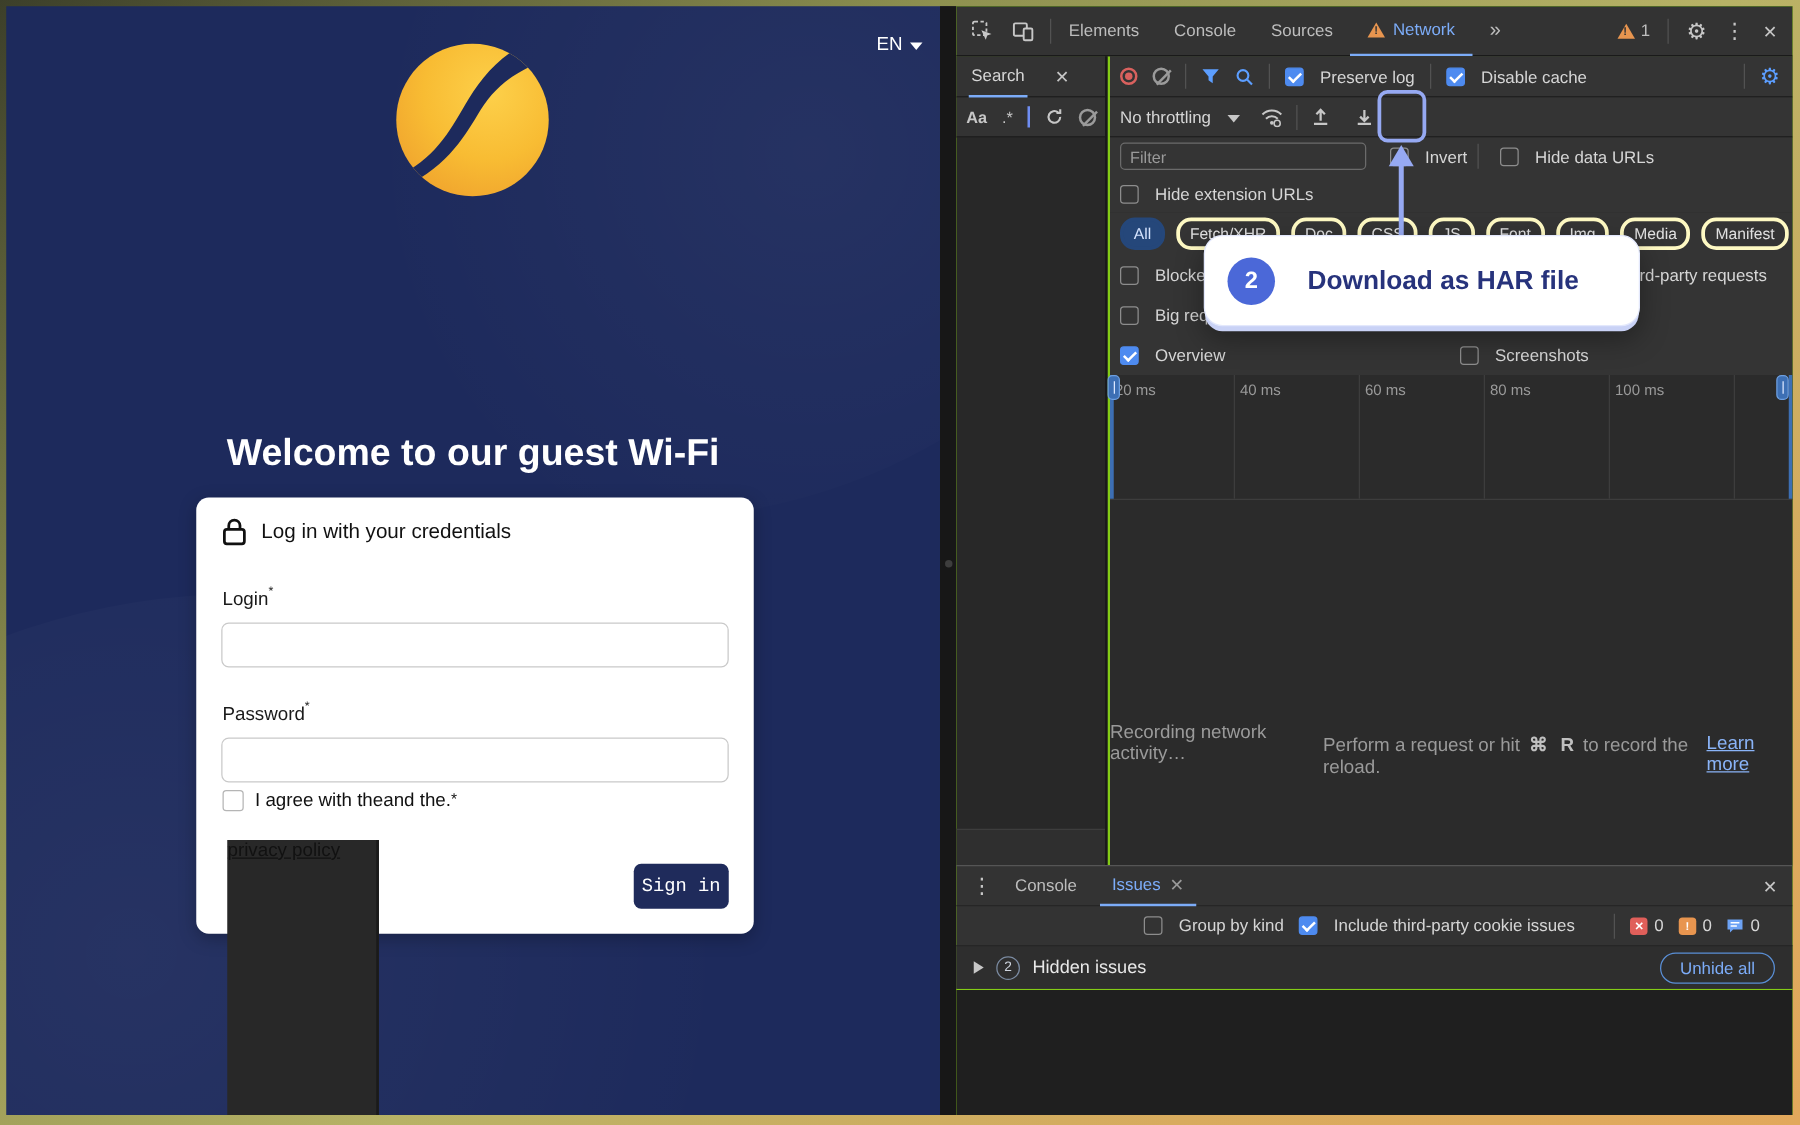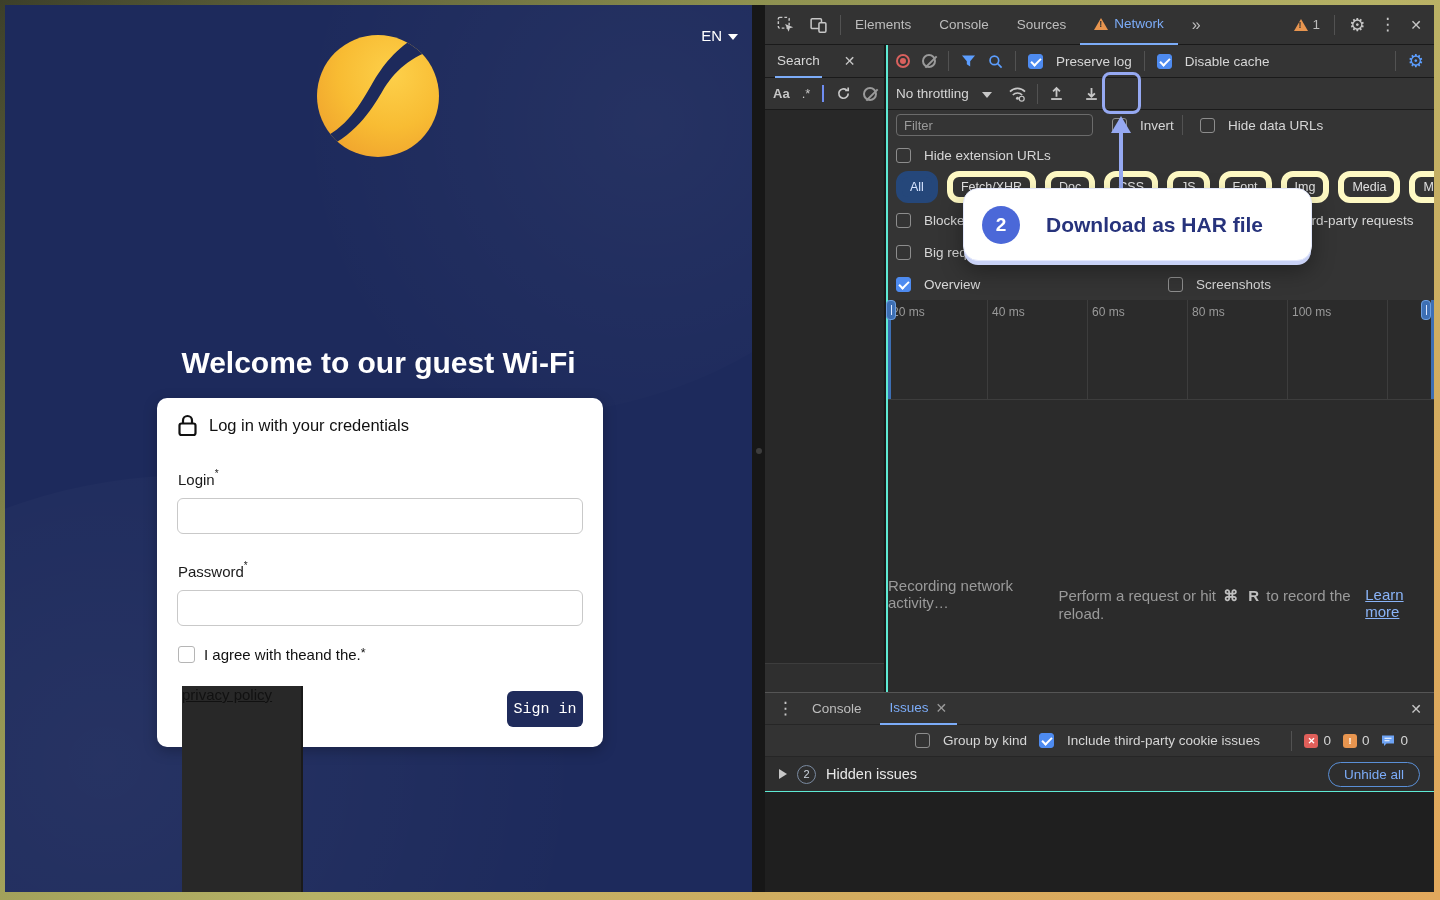--- a/index.html
+++ b/index.html
@@ -13,30 +13,30 @@
   .p-caret{width:0;height:0;border-left:5px solid transparent;border-right:5px solid transparent;border-top:6px solid #fff;margin-top:2px}
   .p-logo{position:absolute;left:311px;top:29px}
   .p-brand{position:absolute;left:0;top:182px;width:747px;text-align:center;color:#fff;font-size:26px;font-weight:bold;letter-spacing:10px;padding-left:10px}
   .p-head{position:absolute;left:0;top:341px;width:747px;text-align:center;color:#fff;font-size:30px;font-weight:bold}
   .p-card{position:absolute;left:152px;top:393px;width:446px;height:349px;background:#fff;border-radius:10px;box-shadow:0 4px 14px rgba(0,0,0,.25)}
   .c-header{position:absolute;left:20px;top:16px;display:flex;align-items:center;gap:11px}
   .c-title{font-size:16.5px;font-weight:normal;color:#111}
   .c-label{position:absolute;left:21px;font-size:15px;color:#1a1a1a}
   .c-label sup{font-size:10px;position:relative;top:-2px}
   .c-input{position:absolute;left:20px;width:406px;height:36px;border:1px solid #c9c9c9;border-radius:6px;background:#fff;font-size:14px;padding:0 10px;color:#222;outline:none}
-  .c-agree{position:absolute;left:21px;top:248px;display:flex;font-size:15px;color:#111;white-space:nowrap}
+  .c-agree{position:absolute;left:21px;top:234px;display:flex;font-size:15px;color:#111;white-space:nowrap}
   .c-chk{width:17px;height:17px;border:1px solid #b5b5b5;border-radius:3px;background:#fff;margin-right:9px;flex:none}
   .c-agree a{color:#111;text-decoration:underline;cursor:pointer}
   .c-agree .sp{margin:0 4px}
   .c-signin{position:absolute;right:20px;bottom:20px;width:76px;height:36px;background:#1f2b5b;border:none;border-radius:6px;color:#fff;font-size:15px;cursor:pointer;font-family:Liberation Mono, monospace}
   
   #devtools{position:absolute;left:752px;top:5px;width:682px;height:887px;background:#2b2b2b}
   .dt-strip{position:absolute;left:0;top:0;width:13px;height:887px;background:#171717}
   .dt-dot{position:absolute;left:4px;top:443px;width:6px;height:6px;border-radius:50%;background:#3d3d3d}
-  .dt-main{position:absolute;left:13px;top:0;width:669px;height:887px;background:#5eead4;overflow:hidden}
+  .dt-main{position:absolute;left:13px;top:0;width:669px;height:887px;background:#84cc16;overflow:hidden}
   .dt-topbar{position:absolute;left:0;top:0;width:669px;height:40px;background:#333;border-bottom:1px solid #1a1a1a;display:flex;align-items:center;color:#bdbdbd;font-size:13.5px}
   .tb-icons{display:flex;align-items:center;gap:14px;padding:0 12px}
   .v-div{width:1px;height:20px;background:#525252;flex:none}
   .tb-tab{padding:0 14px;height:40px;display:flex;align-items:center;gap:6px;cursor:pointer}
   .tb-tab.active{color:#7cacf8;border-bottom:2.5px solid #7cacf8}
   .tb-right{margin-left:auto;display:flex;align-items:center;gap:14px;padding-right:12px}
   .warn-tri{position:relative;width:0;height:0;border-left:7px solid transparent;border-right:7px solid transparent;border-bottom:12px solid #e8954f;flex:none}
   .warn-tri::after{content:"!";position:absolute;left:-2px;top:1px;font-size:9px;font-weight:bold;color:#333}
   .gear{font-size:18px;color:#c7c7c7;line-height:1}
   .gear.blue{color:#5c9eff}
@@ -56,21 +56,21 @@
   .chk{width:15px;height:15px;border:1.5px solid #8d8d8d;border-radius:3px;background:transparent;flex:none;position:relative;cursor:pointer}
   .chk.on{background:#4e8bf0;border-color:#4e8bf0}
   .chk.on::after{content:"";position:absolute;left:4px;top:1px;width:4px;height:8px;border:solid #fff;border-width:0 2px 2px 0;transform:rotate(45deg)}
   .lbl{display:flex;align-items:center;gap:13px;cursor:pointer}
   .record{width:14px;height:14px;border:2px solid #d9615e;border-radius:50%;position:relative;flex:none;cursor:pointer}
   .record::after{content:"";position:absolute;inset:2px;background:#d9615e;border-radius:50%}
   .clear-ic{width:14px;height:14px;border:2px solid #9a9a9a;border-radius:50%;position:relative;flex:none;cursor:pointer}
   .clear-ic::after{content:"";position:absolute;left:-1px;top:5px;width:16px;height:2px;background:#9a9a9a;transform:rotate(-45deg)}
   .filter-in{width:197px;height:22px;background:transparent;border:1px solid #6b6b6b;border-radius:4px;color:#d6d6d6;font-size:13px;padding:0 7px;outline:none;font-family:"Liberation Sans",sans-serif}
   .filter-in::placeholder{color:#9a9a9a}
-  .chip{border:6px solid #fef9c3;border-radius:12px;padding:3px 8px;font-size:12.5px;color:#e0e0e0;flex:none;cursor:pointer}
+  .chip{border:3px solid #fef9c3;border-radius:12px;padding:3px 8px;font-size:12.5px;color:#e0e0e0;flex:none;cursor:pointer}
   .chip.on{background:#25477a;border-color:#25477a;color:#d6e4ff}
   .abs{position:absolute}
   
   .timeline{position:relative;height:100px;background:#2b2b2b;border-bottom:1px solid #3d3d3d}
   .tl-line{position:absolute;top:0;bottom:0;width:1px;background:#3d3d3d}
   .tl-lab{position:absolute;top:5px;width:88px;font-size:12px;color:#9a9a9a}
   .tl-handle{position:absolute;top:0;width:10px;height:20px;background:#3d6fb4;border:1px solid #6d9fe0;border-radius:4px;z-index:3}
   .tl-handle::after{content:"";position:absolute;left:4px;top:4px;width:1px;height:10px;background:#dce7ff}
   .tl-bar{position:absolute;top:0;bottom:0;width:3px;background:#3d6fb4;z-index:2}
   

